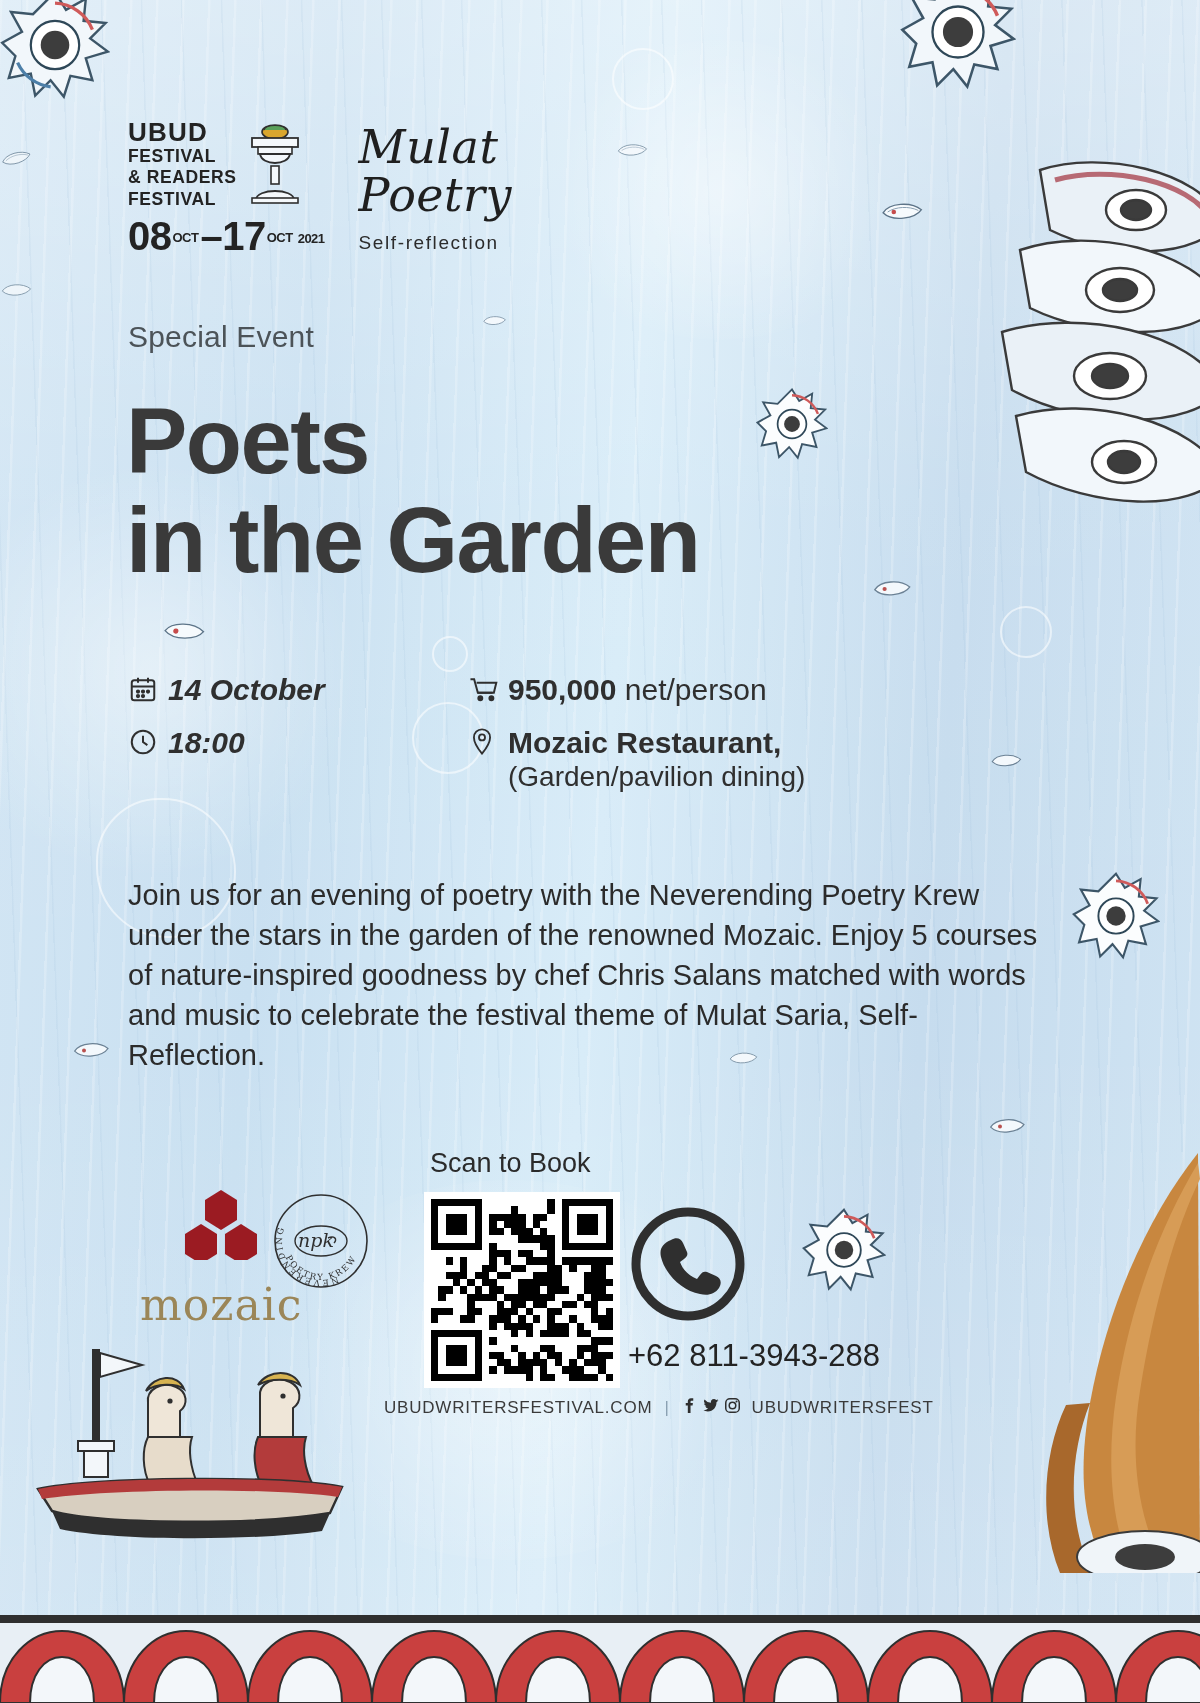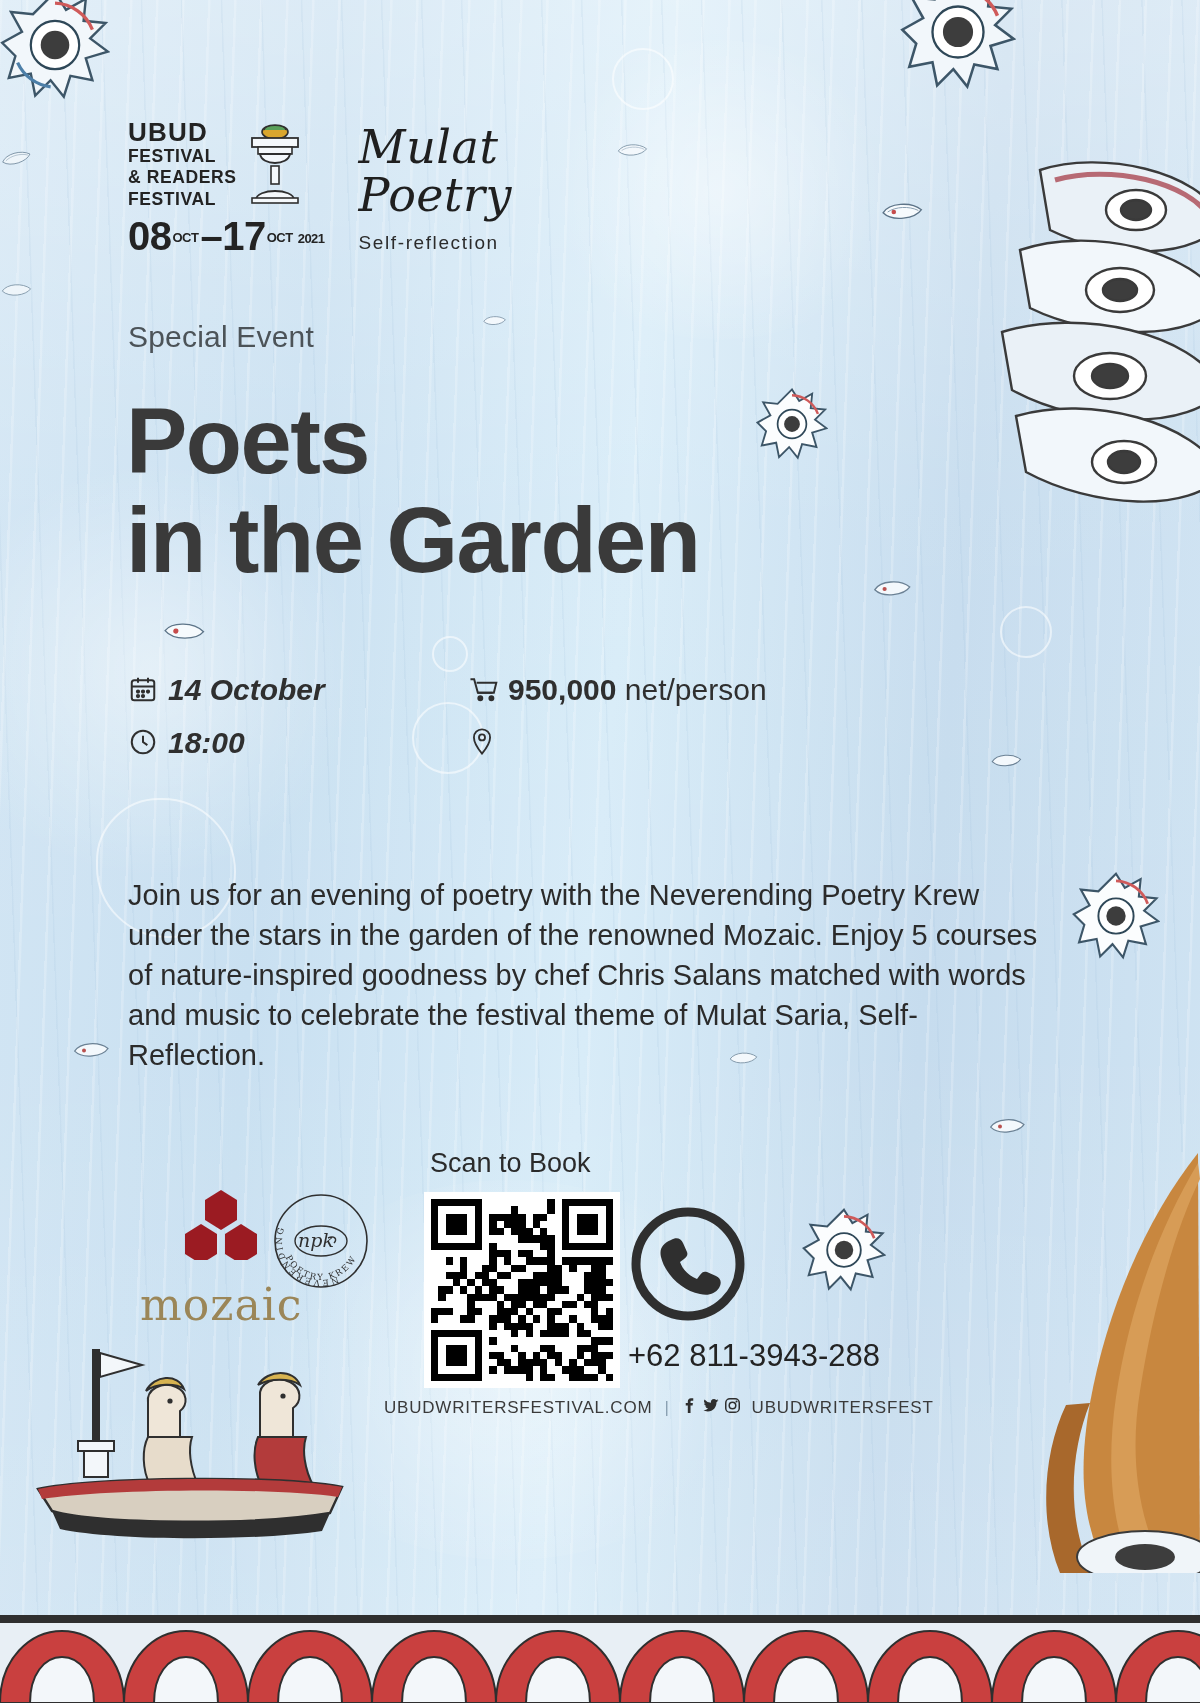--- a/index.html
+++ b/index.html
@@ -463,20 +463,22 @@
         <span class="det-text"><b>18:00</b></span>
       </div>
       <div class="det-cell">
         <span class="det-icon">
           <svg width="28" height="30" viewBox="0 0 22 26" fill="none" stroke="#2f2f2f" stroke-width="1.6">
             <path d="M11 2c4 0 7 3 7 7 0 5.5-7 14-7 14S4 14.5 4 9c0-4 3-7 7-7z"></path>
               <circle cx="11" cy="9" r="2.6"></circle>
           </svg>
         </span>
         <span>
+          <span class="det-text"><b>Mozaic Restaurant,</b></span>
+          <div class="det-sub">(Garden/pavilion dining)</div>
         </span>
       </div>
     </div>
   </div>
 
   <div class="body-copy">Join us for an evening of poetry with the Neverending Poetry Krew under the stars in the garden of the renowned Mozaic. Enjoy 5 courses of nature-inspired goodness by chef Chris Salans matched with words and music to celebrate the festival theme of Mulat Saria, Self-Reflection.</div>
 
   <div class="mozaic-logo">
     <div class="mozaic-mark">
       <svg viewBox="0 0 84 72" width="84" height="72">

